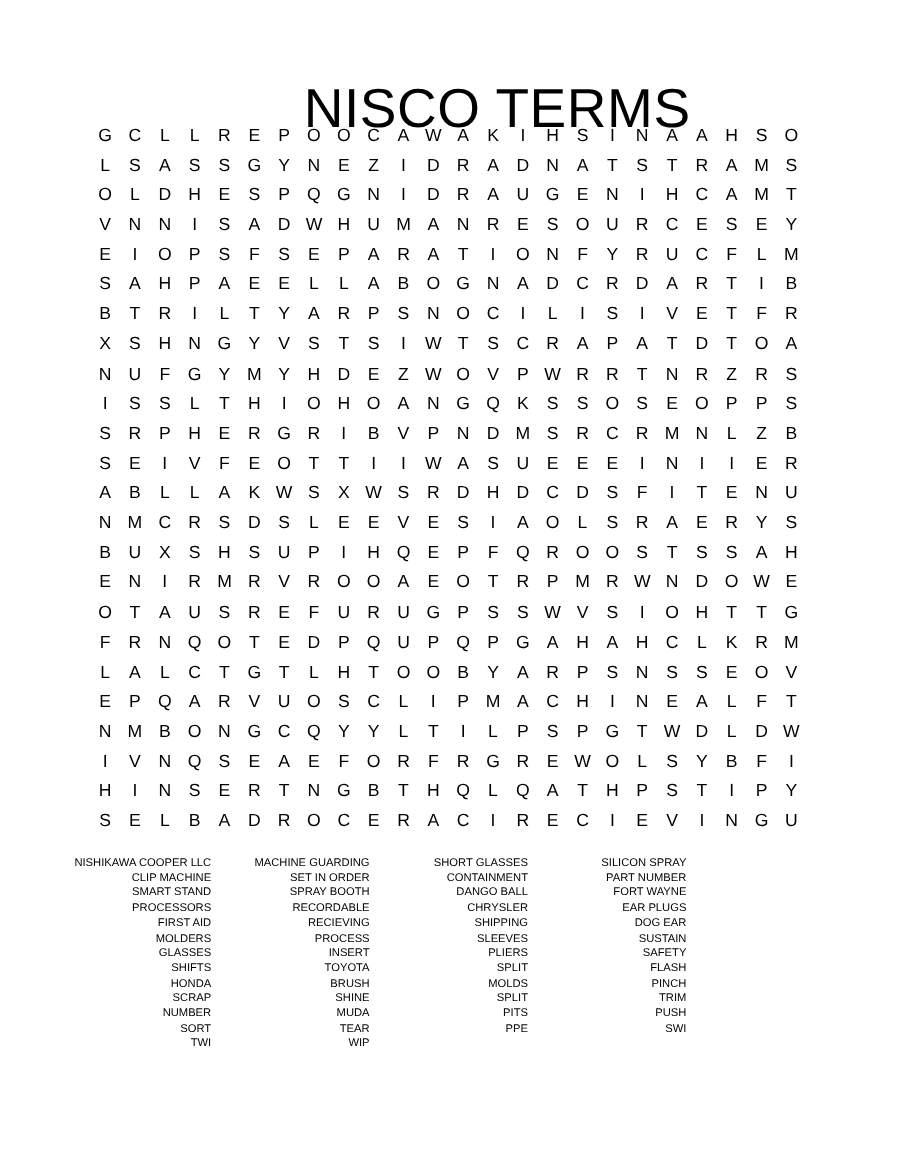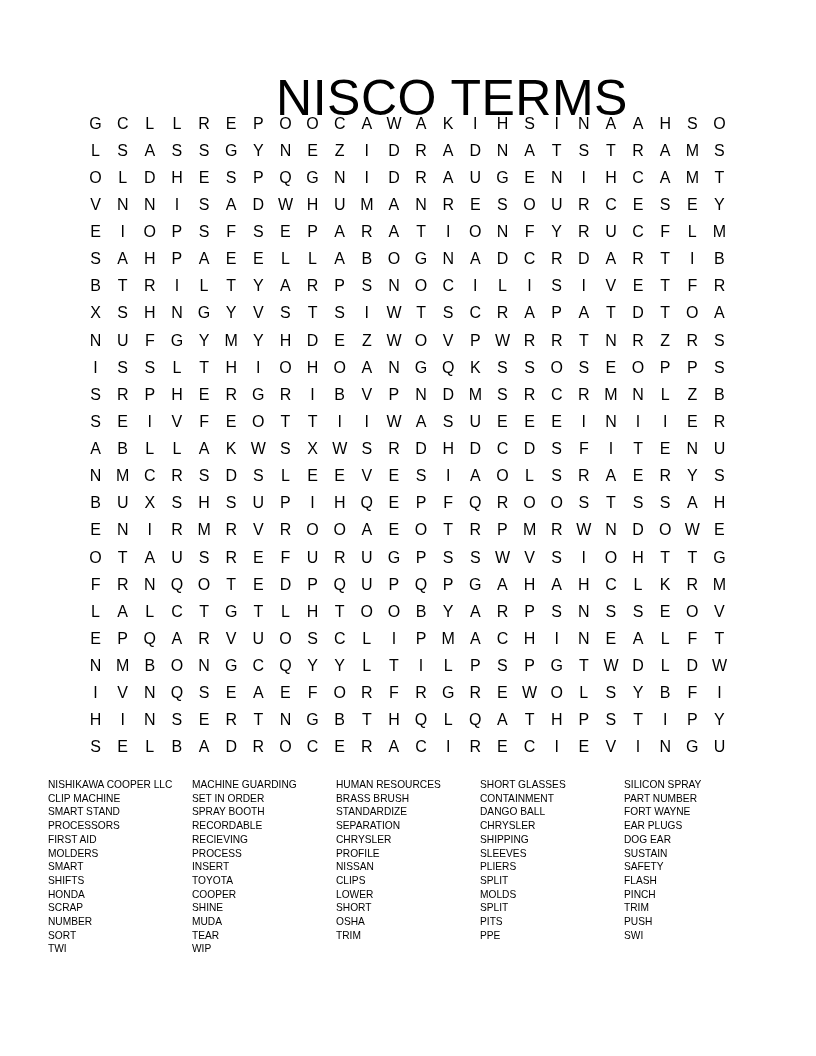--- a/index.html
+++ b/index.html
@@ -18,21 +18,21 @@
       grid-auto-rows: 27.13px;
     }
     .cell {
       display: flex; align-items: center; justify-content: center;
       font-size: 16px; line-height: 1; user-select: none;
     }
     .wordlist {
       position: absolute; left: 48px; top: 778px;
       display: grid; grid-template-columns: repeat(5, 144px);
     }
-    .col { display: flex; flex-direction: column; }
+    .col { display: flex; flex-direction: column; text-align: right; }
     .word { font-size: 10.2px; line-height: 13.7px; white-space: nowrap; }
   </style>
 </head>
 <body>
 
 <h1 class="title">NISCO TERMS</h1>
 
 <div class="grid" id="grid">
     <div class="cell">G</div>
     <div class="cell">C</div>
@@ -613,56 +613,42 @@
   </div>
 
 <div class="wordlist" id="wordlist">
     <div class="col">
       <div class="word">NISHIKAWA COOPER LLC</div>
       <div class="word">CLIP MACHINE</div>
       <div class="word">SMART STAND</div>
       <div class="word">PROCESSORS</div>
       <div class="word">FIRST AID</div>
       <div class="word">MOLDERS</div>
-      <div class="word">SMART</div>
+      <div class="word">GLASSES</div>
       <div class="word">SHIFTS</div>
       <div class="word">HONDA</div>
       <div class="word">SCRAP</div>
       <div class="word">NUMBER</div>
       <div class="word">SORT</div>
       <div class="word">TWI</div>
     </div>
     <div class="col">
       <div class="word">MACHINE GUARDING</div>
       <div class="word">SET IN ORDER</div>
       <div class="word">SPRAY BOOTH</div>
       <div class="word">RECORDABLE</div>
       <div class="word">RECIEVING</div>
       <div class="word">PROCESS</div>
       <div class="word">INSERT</div>
       <div class="word">TOYOTA</div>
-      <div class="word">COOPER</div>
+      <div class="word">BRUSH</div>
       <div class="word">SHINE</div>
       <div class="word">MUDA</div>
       <div class="word">TEAR</div>
       <div class="word">WIP</div>
-    </div>
-    <div class="col">
-      <div class="word">HUMAN RESOURCES</div>
-      <div class="word">BRASS BRUSH</div>
-      <div class="word">STANDARDIZE</div>
-      <div class="word">SEPARATION</div>
-      <div class="word">CHRYSLER</div>
-      <div class="word">PROFILE</div>
-      <div class="word">NISSAN</div>
-      <div class="word">CLIPS</div>
-      <div class="word">LOWER</div>
-      <div class="word">SHORT</div>
-      <div class="word">OSHA</div>
-      <div class="word">TRIM</div>
     </div>
     <div class="col">
       <div class="word">SHORT GLASSES</div>
       <div class="word">CONTAINMENT</div>
       <div class="word">DANGO BALL</div>
       <div class="word">CHRYSLER</div>
       <div class="word">SHIPPING</div>
       <div class="word">SLEEVES</div>
       <div class="word">PLIERS</div>
       <div class="word">SPLIT</div>

